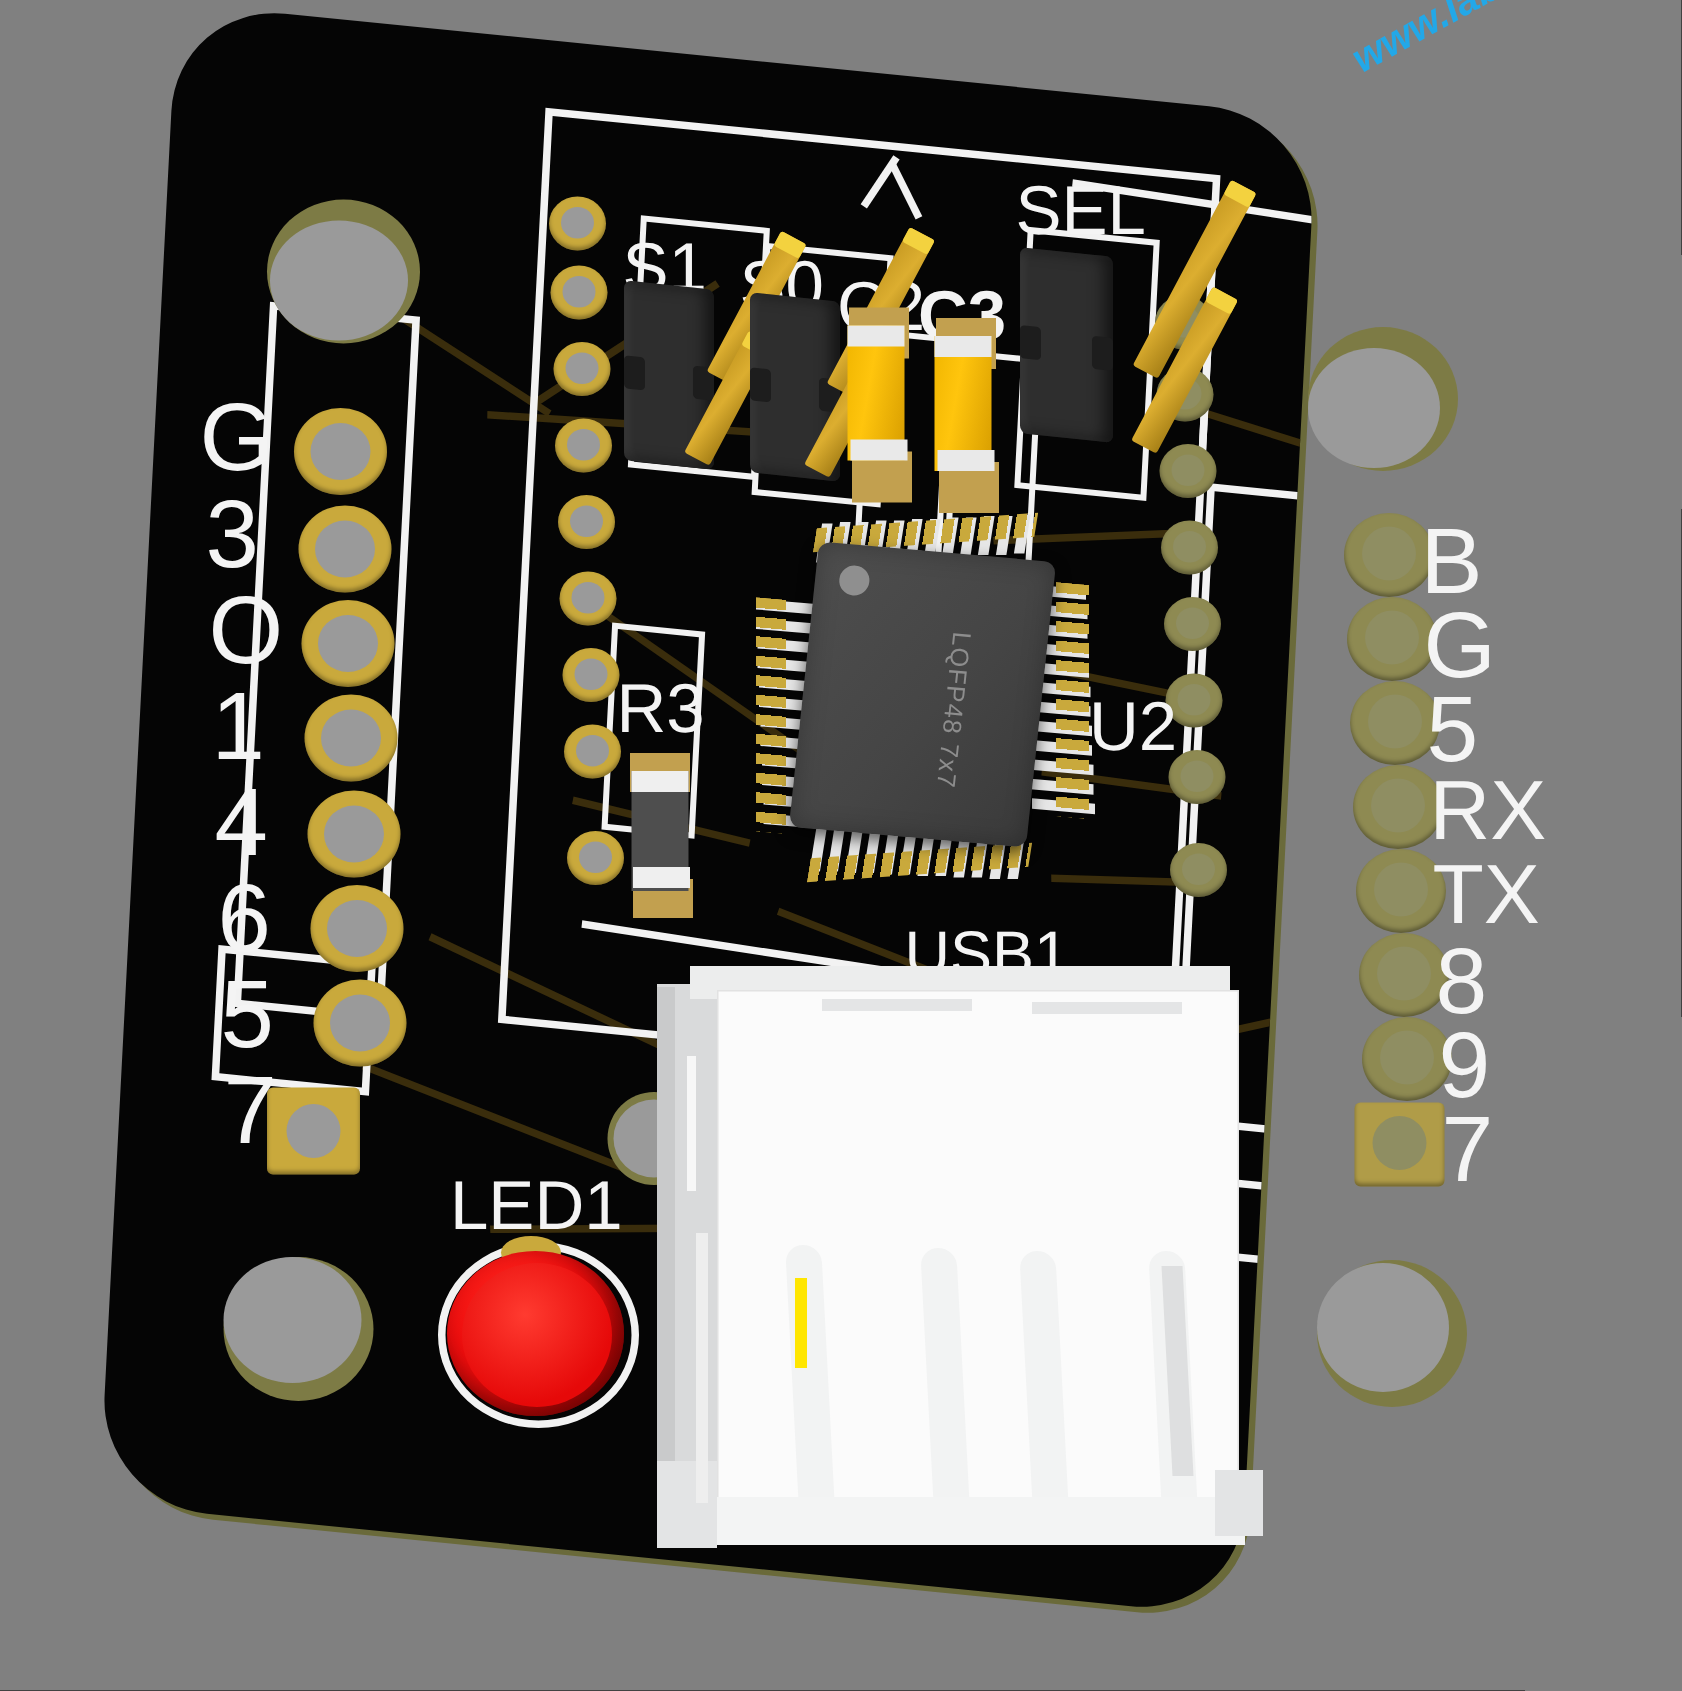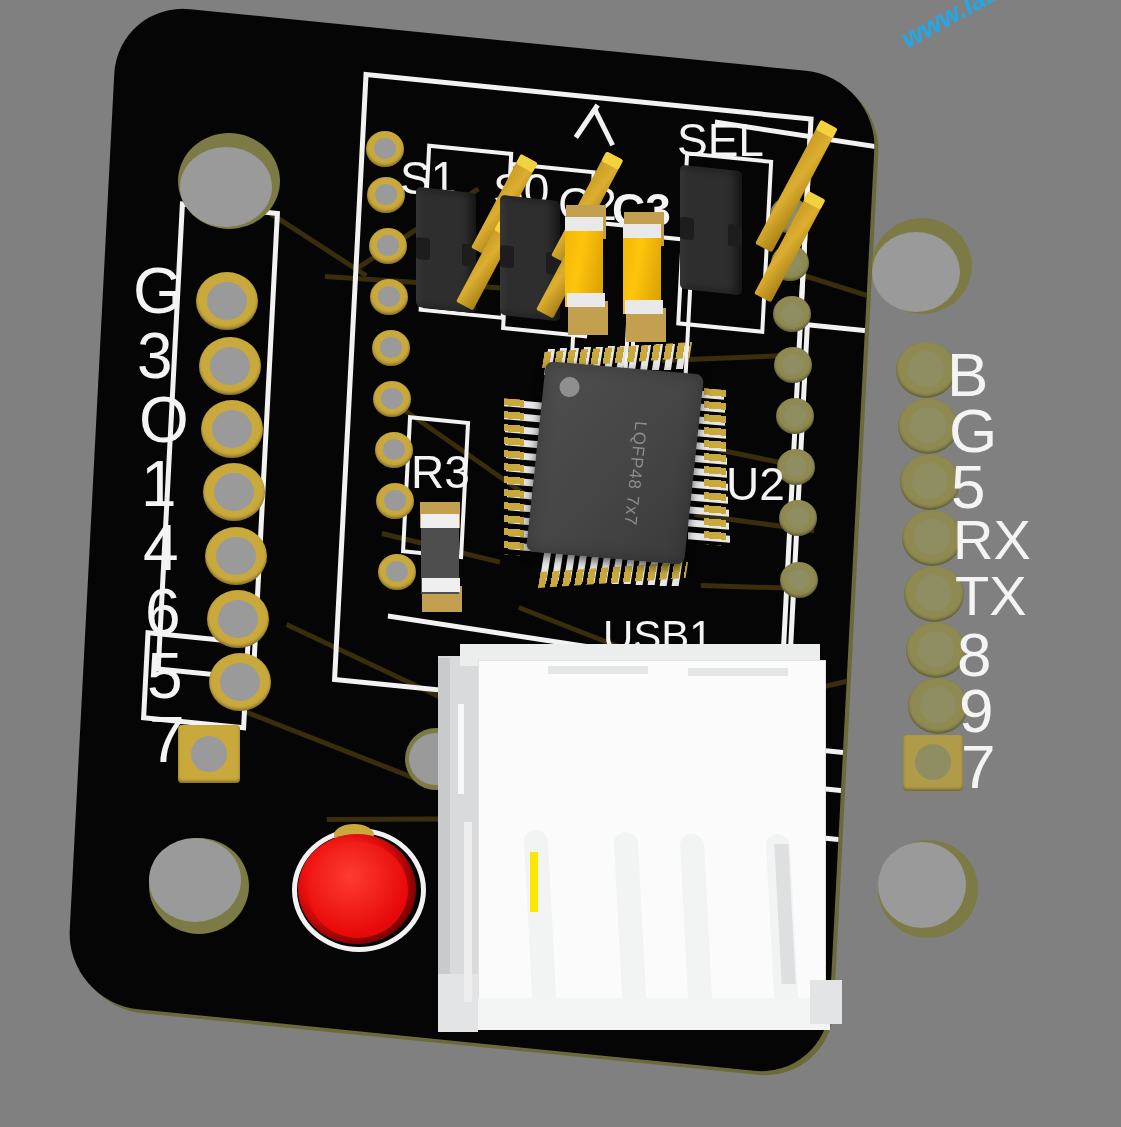--- a/index.html
+++ b/index.html
@@ -313,28 +313,29 @@
     <div class="pad dark" style="left:777px;top:449px;width:38px;height:36px;">
         <div class="hole" style="left:8px;top:7px;width:22px;height:21px;background:#8f8e62;"></div>
       </div>
     <div class="pad dark" style="left:779px;top:500px;width:38px;height:36px;">
         <div class="hole" style="left:8px;top:7px;width:22px;height:21px;background:#8f8e62;"></div>
       </div>
     <div class="pad dark" style="left:780px;top:562px;width:38px;height:36px;">
         <div class="hole" style="left:8px;top:7px;width:22px;height:21px;background:#8f8e62;"></div>
       </div>
 
-    <div class="silk-text" style="left:400px;top:155px;font-size:46px;">S1</div>
+    <div class="silk-text" style="left:415px;top:155px;font-size:46px;">S1</div>
     <div class="silk-text" style="left:493px;top:167px;font-size:46px;">S0</div>
     <div class="silk-text" style="left:558px;top:181px;font-size:46px;">C2</div>
     <div class="silk-text" style="left:612px;top:187px;font-size:46px;font-weight:bold;">C3</div>
     <div class="silk-text" style="left:677px;top:117px;font-size:46px;">SEL</div>
     <div class="silk-text" style="left:411px;top:449px;font-size:46px;">R3</div>
     <div class="silk-text" style="left:726px;top:461px;font-size:46px;">U2</div>
     <div class="silk-text" style="left:603px;top:615px;font-size:42px;">USB1</div>
+    <div class="silk-text" style="left:300px;top:780px;font-size:46px;">LED1</div>
 
     <div id="chip" style="left:490px;top:345px;width:250px;height:260px;">
 
       <div class="lead" style="left:56px;top:4px;width:7px;height:26px;transform:skewX(-9deg);"></div>
       <div class="lead" style="left:68px;top:3px;width:7px;height:26px;transform:skewX(-9deg);"></div>
       <div class="lead" style="left:80px;top:3px;width:7px;height:26px;transform:skewX(-9deg);"></div>
       <div class="lead" style="left:92px;top:2px;width:7px;height:26px;transform:skewX(-9deg);"></div>
       <div class="lead" style="left:104px;top:2px;width:7px;height:26px;transform:skewX(-9deg);"></div>
       <div class="lead" style="left:116px;top:1px;width:7px;height:26px;transform:skewX(-9deg);"></div>
       <div class="lead" style="left:128px;top:1px;width:7px;height:26px;transform:skewX(-9deg);"></div>

